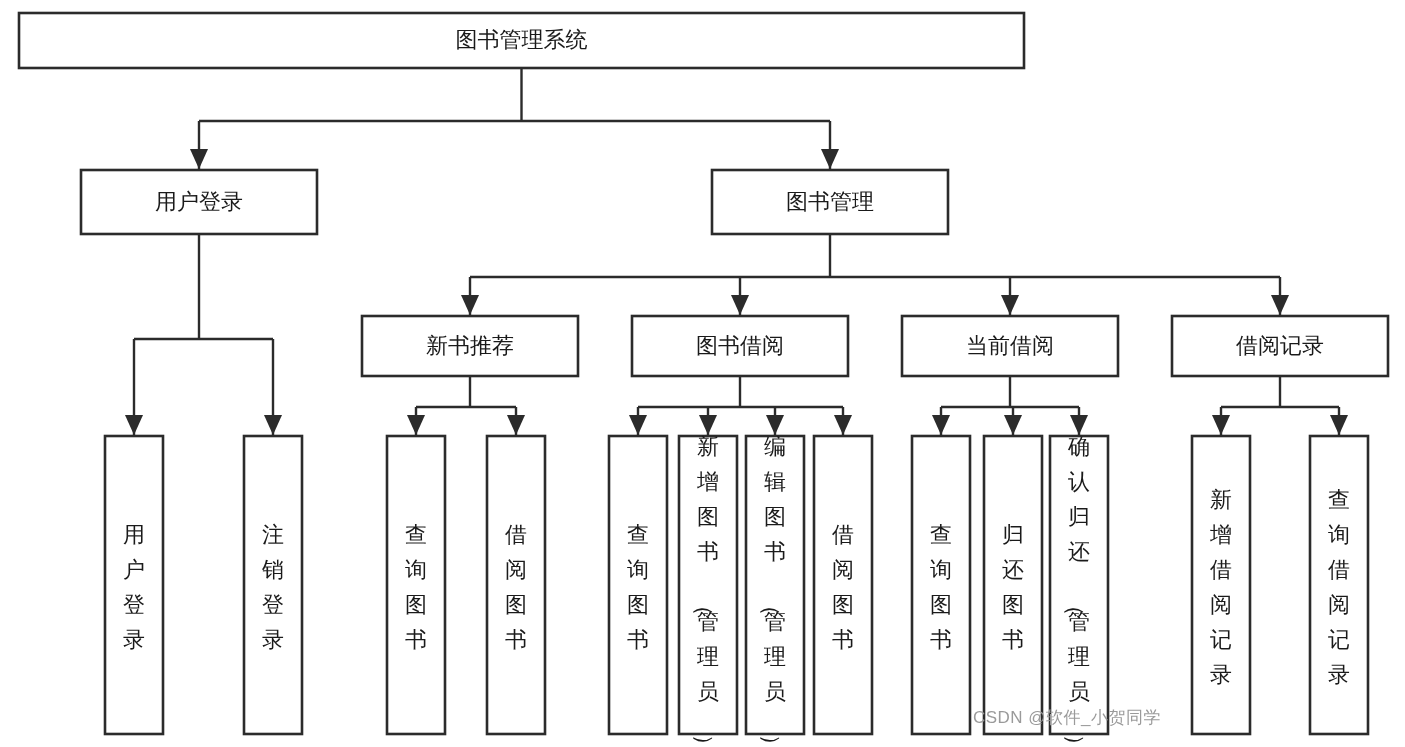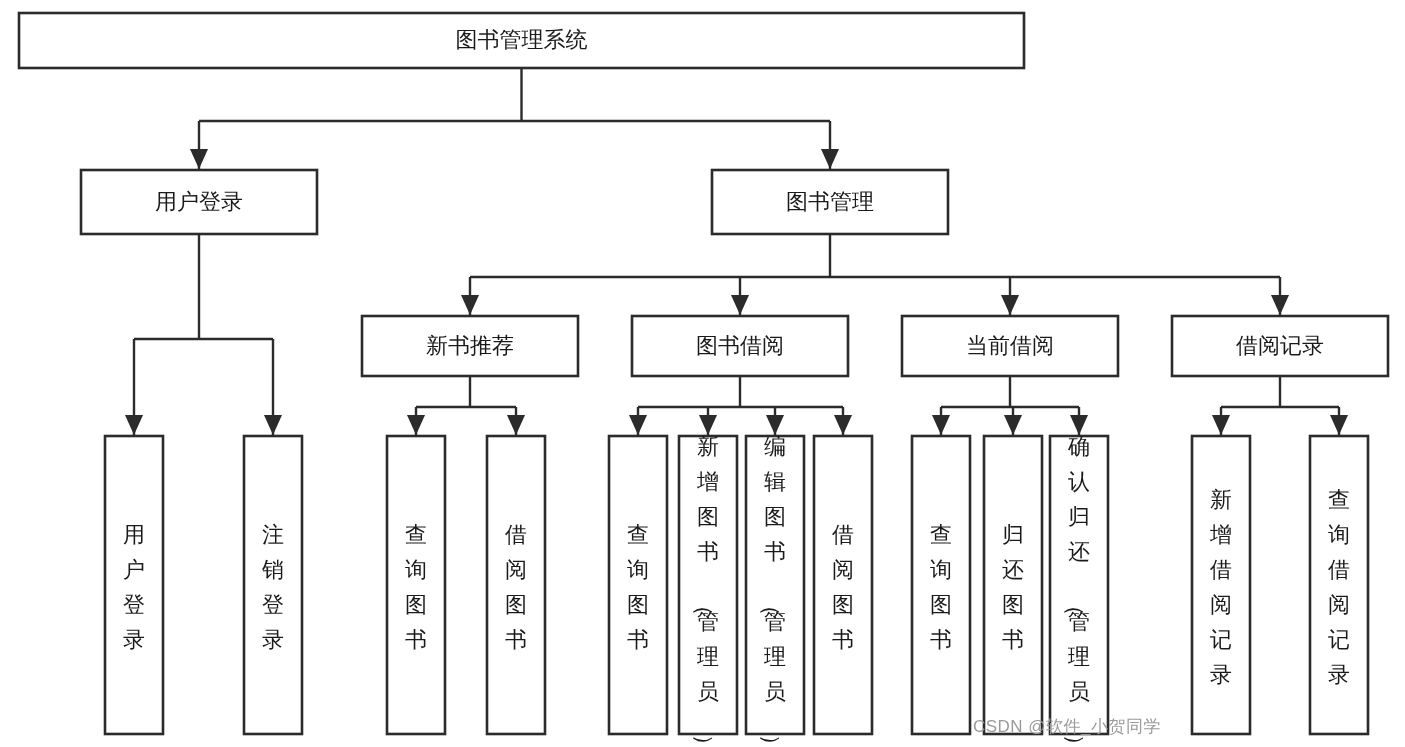--- a/index.html
+++ b/index.html
@@ -50,21 +50,21 @@
   }
   .node-label-v {
     font-family: "Liberation Sans", "DejaVu Sans", sans-serif;
     font-size: 22px;
     fill: #1a1a1a;
     text-anchor: middle;
   }
   .watermark {
     position: absolute;
     right: 8px;
-    bottom: 9px;
+    bottom: 18px;
     font-family: "Liberation Sans", "DejaVu Sans", sans-serif;
     font-size: 17px;
     color: #9a9a9a;
     letter-spacing: 0.5px;
     white-space: nowrap;
     pointer-events: none;
   }
 </style>
 </head>
 <body>

